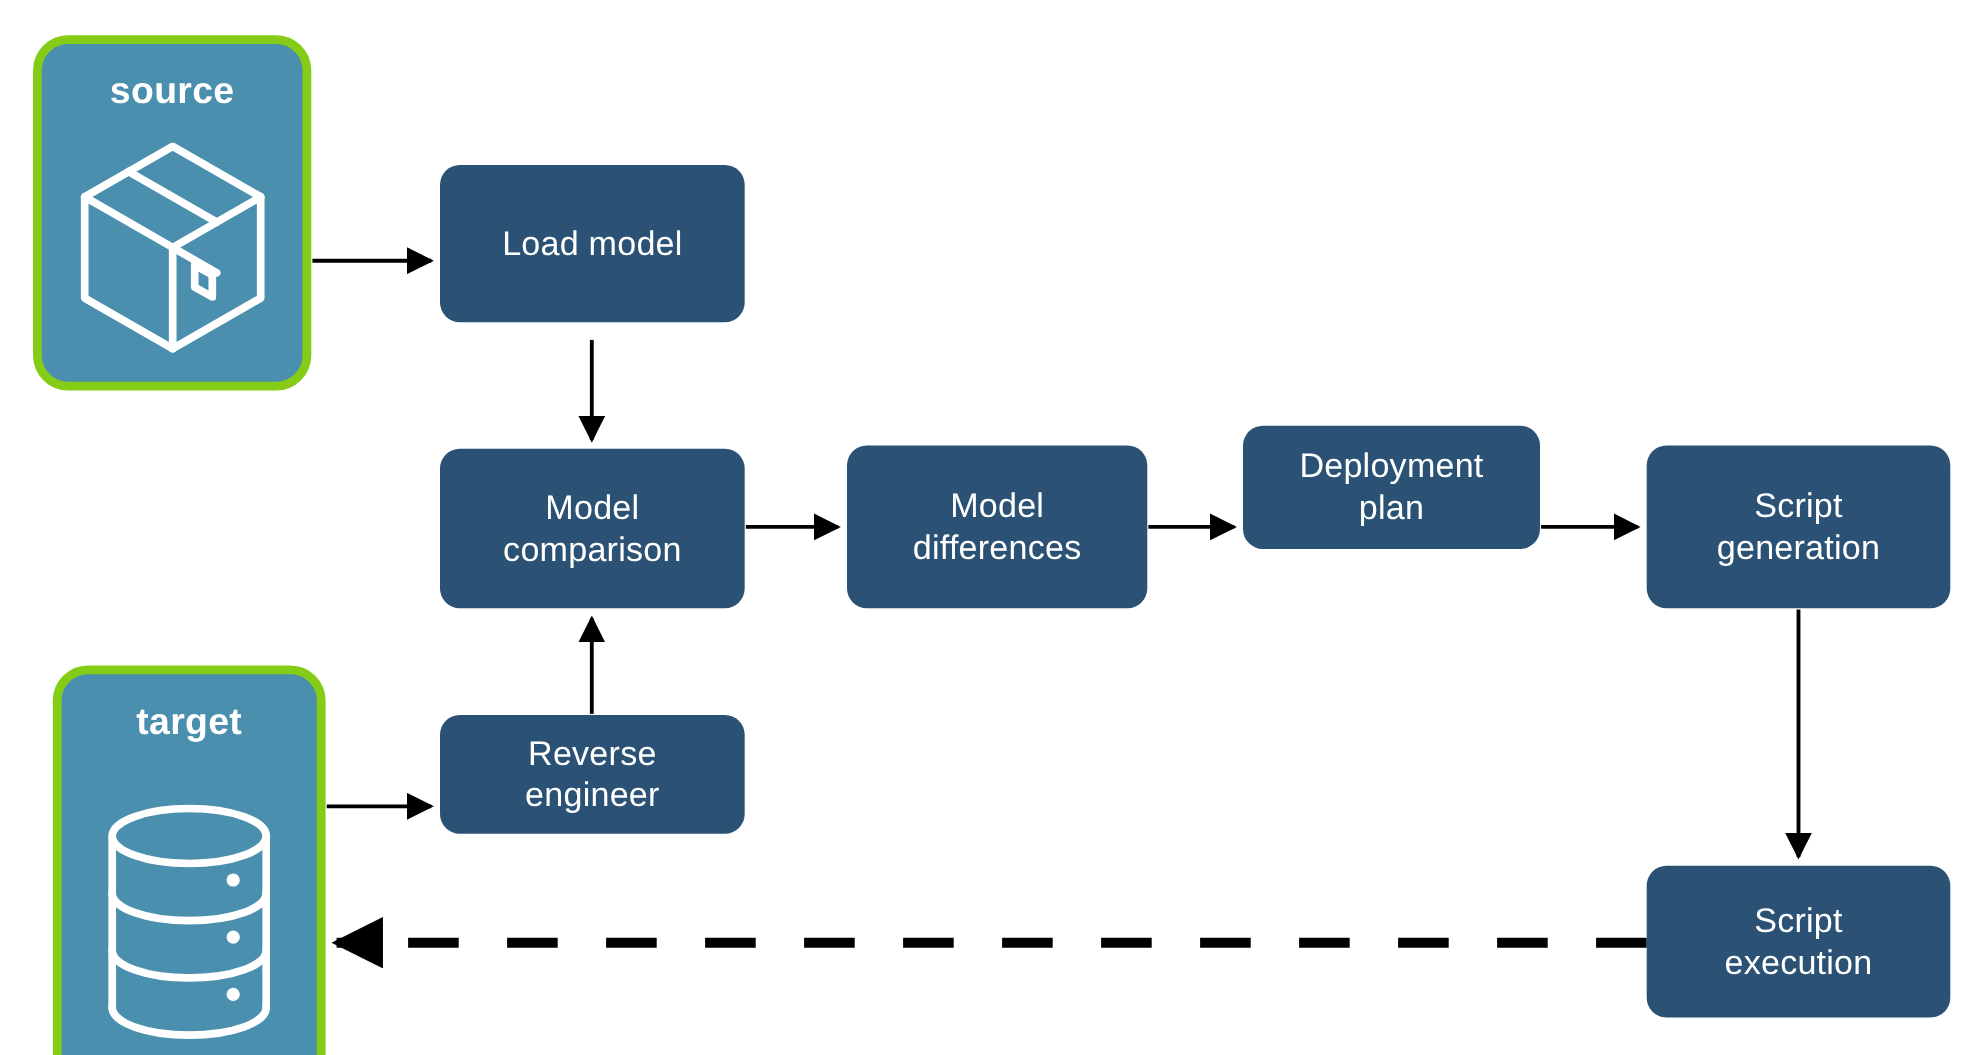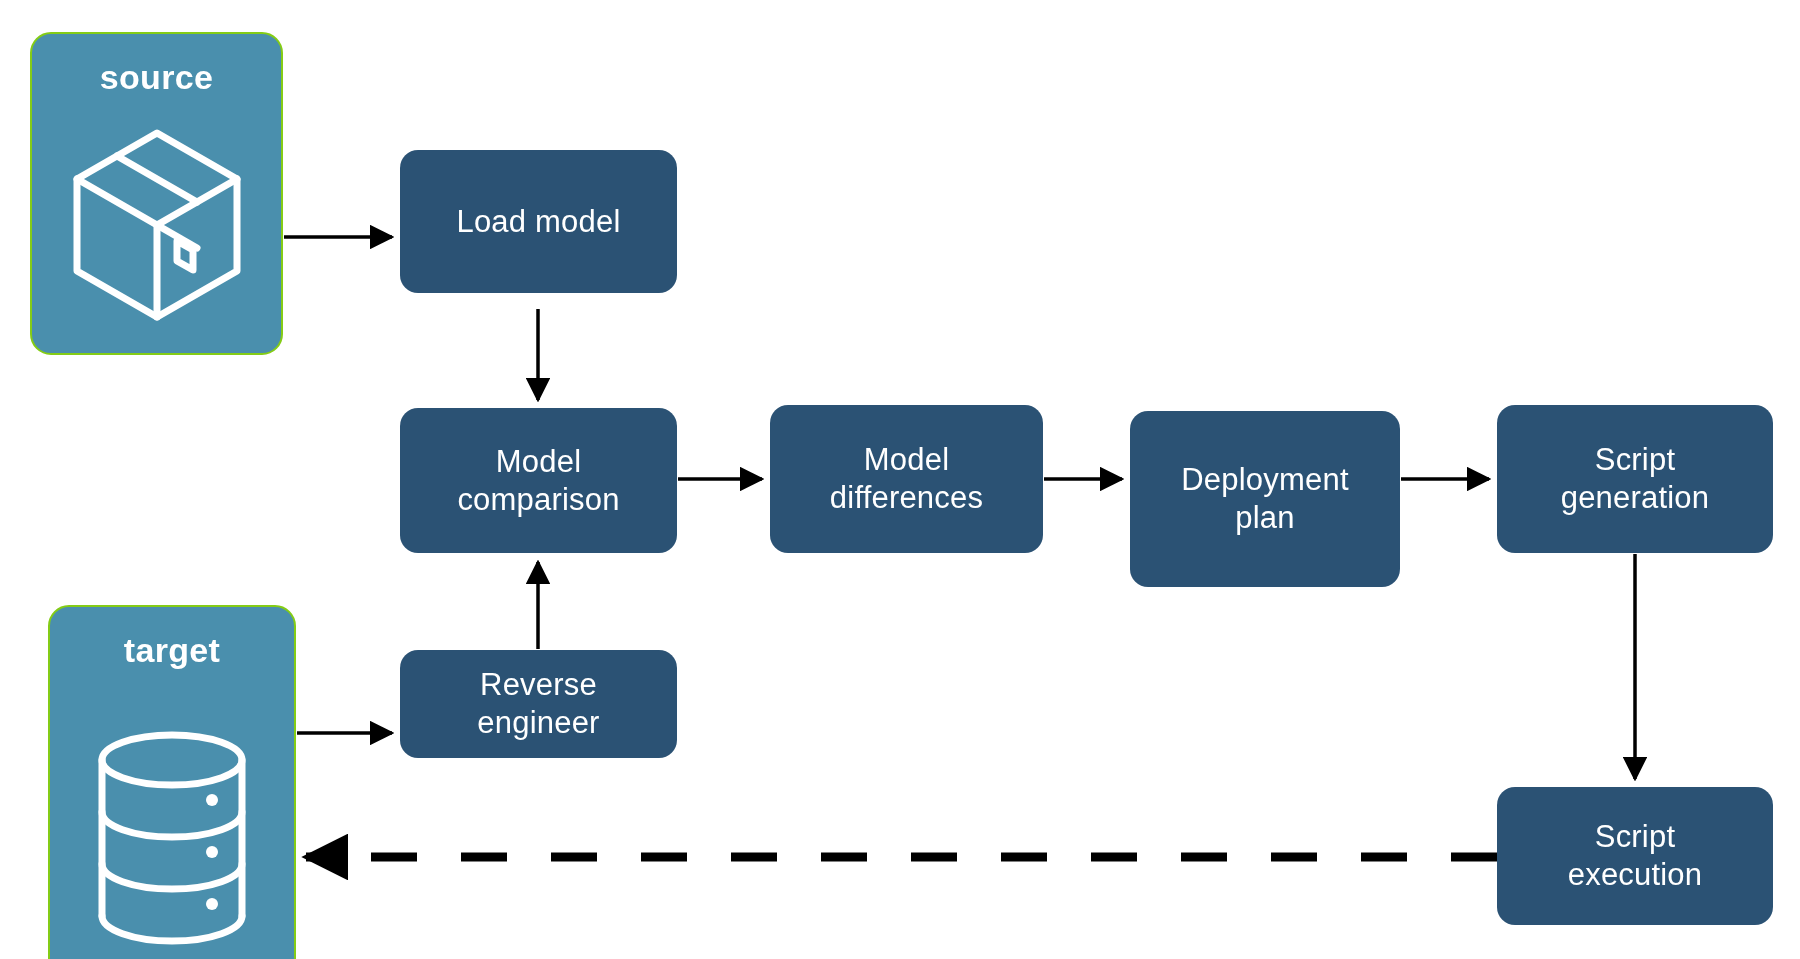--- a/index.html
+++ b/index.html
@@ -42,22 +42,22 @@
     line-height: 1.22;
     font-weight: 400;
     letter-spacing: 0.2px;
   }
   .proc .label {
     padding: 0 10px;
     white-space: pre-line;
   }
   .endpoint {
     background: #4a8fad;
-    border: 2px solid #84cc16;
-    border-radius: 21px;
+    border: 8px solid #84cc16;
+    border-radius: 32px;
     flex-direction: column;
     justify-content: flex-start;
   }
   .endpoint .title {
     font-size: 34px;
     font-weight: bold;
     letter-spacing: 0.3px;
     margin-top: 24px;
     color: #ffffff;
   }
@@ -148,21 +148,21 @@
   <div class="node proc" style="left:400px; top:408px; width:277px; height:145px;">
     <span class="label">Model
 comparison</span>
   </div>
 
   <div class="node proc" style="left:770px; top:405px; width:273px; height:148px;">
     <span class="label">Model
 differences</span>
   </div>
 
-  <div class="node proc" style="left:1130px; top:411px; width:270px; height:176px;">
+  <div class="node proc" style="left:1130px; top:387px; width:270px; height:112px;">
     <span class="label">Deployment
 plan</span>
   </div>
 
   <div class="node proc" style="left:1497px; top:405px; width:276px; height:148px;">
     <span class="label">Script
 generation</span>
   </div>
 
   <div class="node proc" style="left:400px; top:650px; width:277px; height:108px;">

